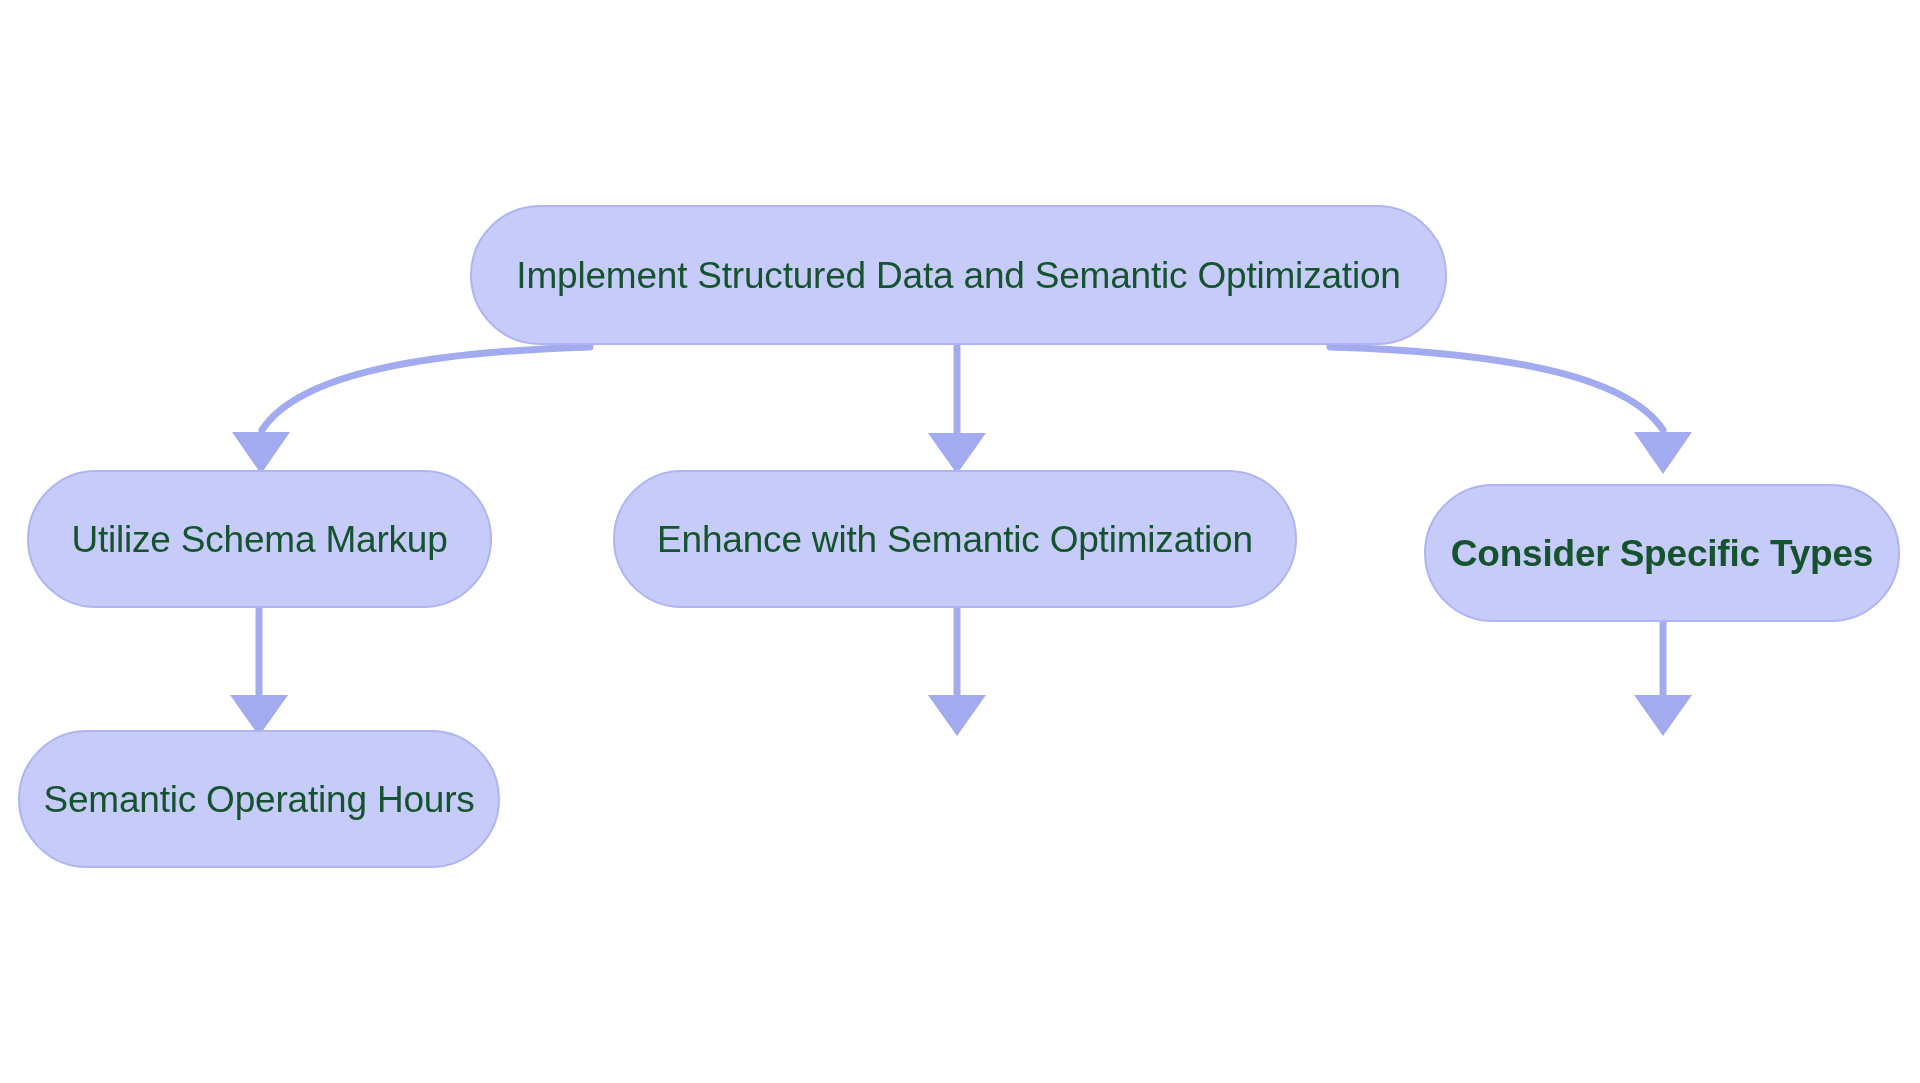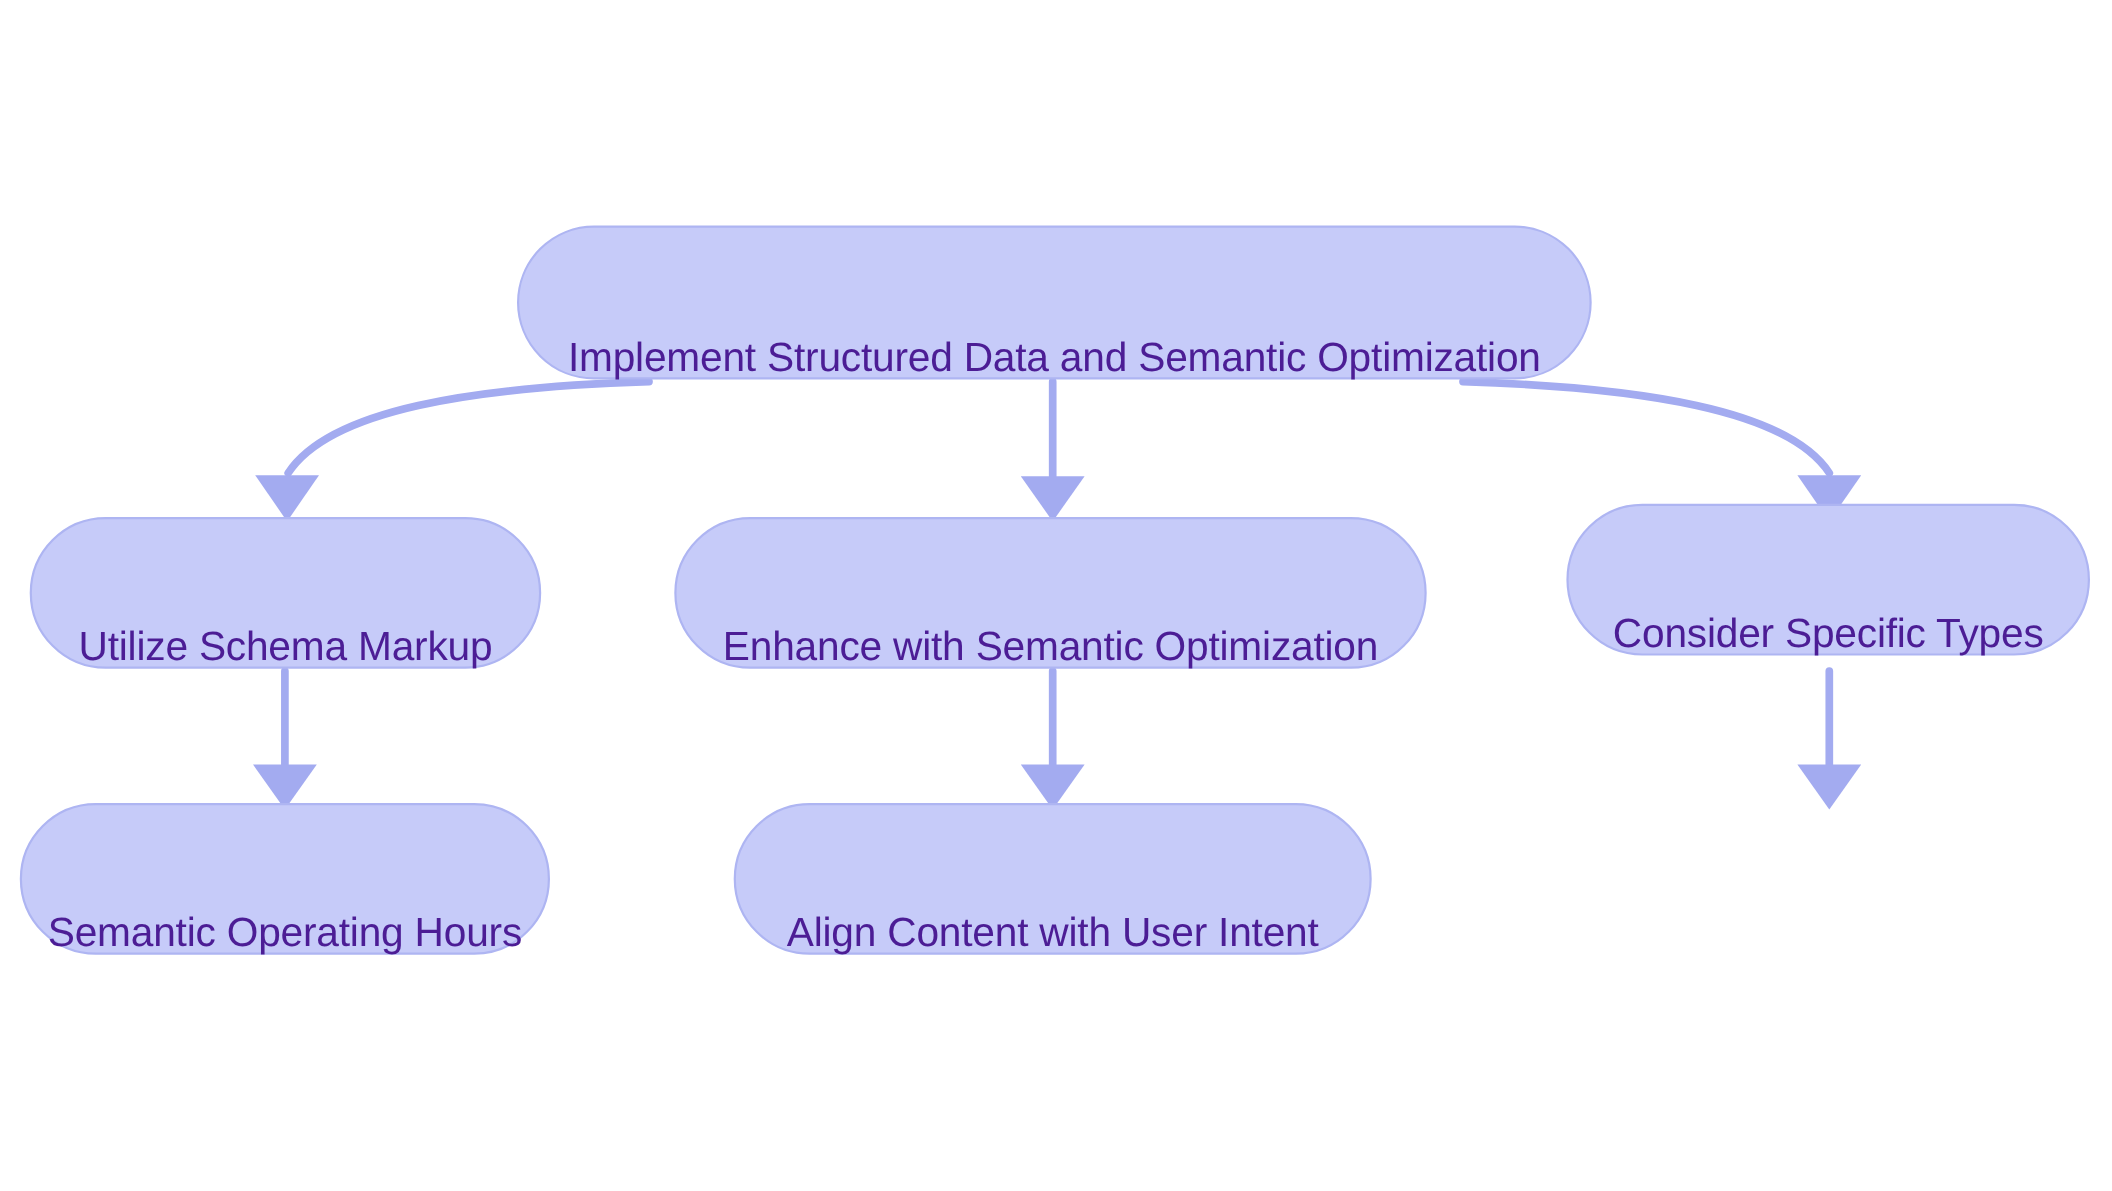--- a/index.html
+++ b/index.html
@@ -22,26 +22,26 @@
     left: 0;
     top: 0;
     width: 1920px;
     height: 1083px;
     pointer-events: none;
   }
   .node {
     position: absolute;
     box-sizing: border-box;
     display: flex;
-    align-items: flex-end;
+    align-items: center;
     justify-content: center;
     background: #c6cbf9;
     border: 2px solid #aeb5f2;
     border-radius: 999px;
-    color: #4c1d95;
+    color: #14532d;
     letter-spacing: -0.2px;
     text-align: center;
     white-space: nowrap;
   }
   .node-label {
     display: block;
     line-height: 1;
   }
   .node-root {
     left: 470px;
@@ -59,24 +59,25 @@
   }
   .node-r2-b {
     left: 613px;
     top: 470px;
     width: 684px;
     height: 138px;
     font-size: 37px;
   }
   .node-r2-c {
     left: 1424px;
-    top: 458px;
+    top: 484px;
     width: 476px;
     height: 138px;
     font-size: 37px;
+    font-weight: bold;
   }
   .node-r3-a {
     left: 18px;
     top: 730px;
     width: 482px;
     height: 138px;
     font-size: 37px;
   }
   .node-r3-b {
     left: 667px;
@@ -132,18 +133,15 @@
   </div>
 
   <div class="node node-r2-c">
     <span class="node-label">Consider Specific Types</span>
   </div>
 
   <div class="node node-r3-a">
     <span class="node-label">Semantic Operating Hours</span>
   </div>
 
-  <div class="node node-r3-b">
-    <span class="node-label">Align Content with User Intent</span>
-  </div>
 
 
 </div>
 
 </body></html>

